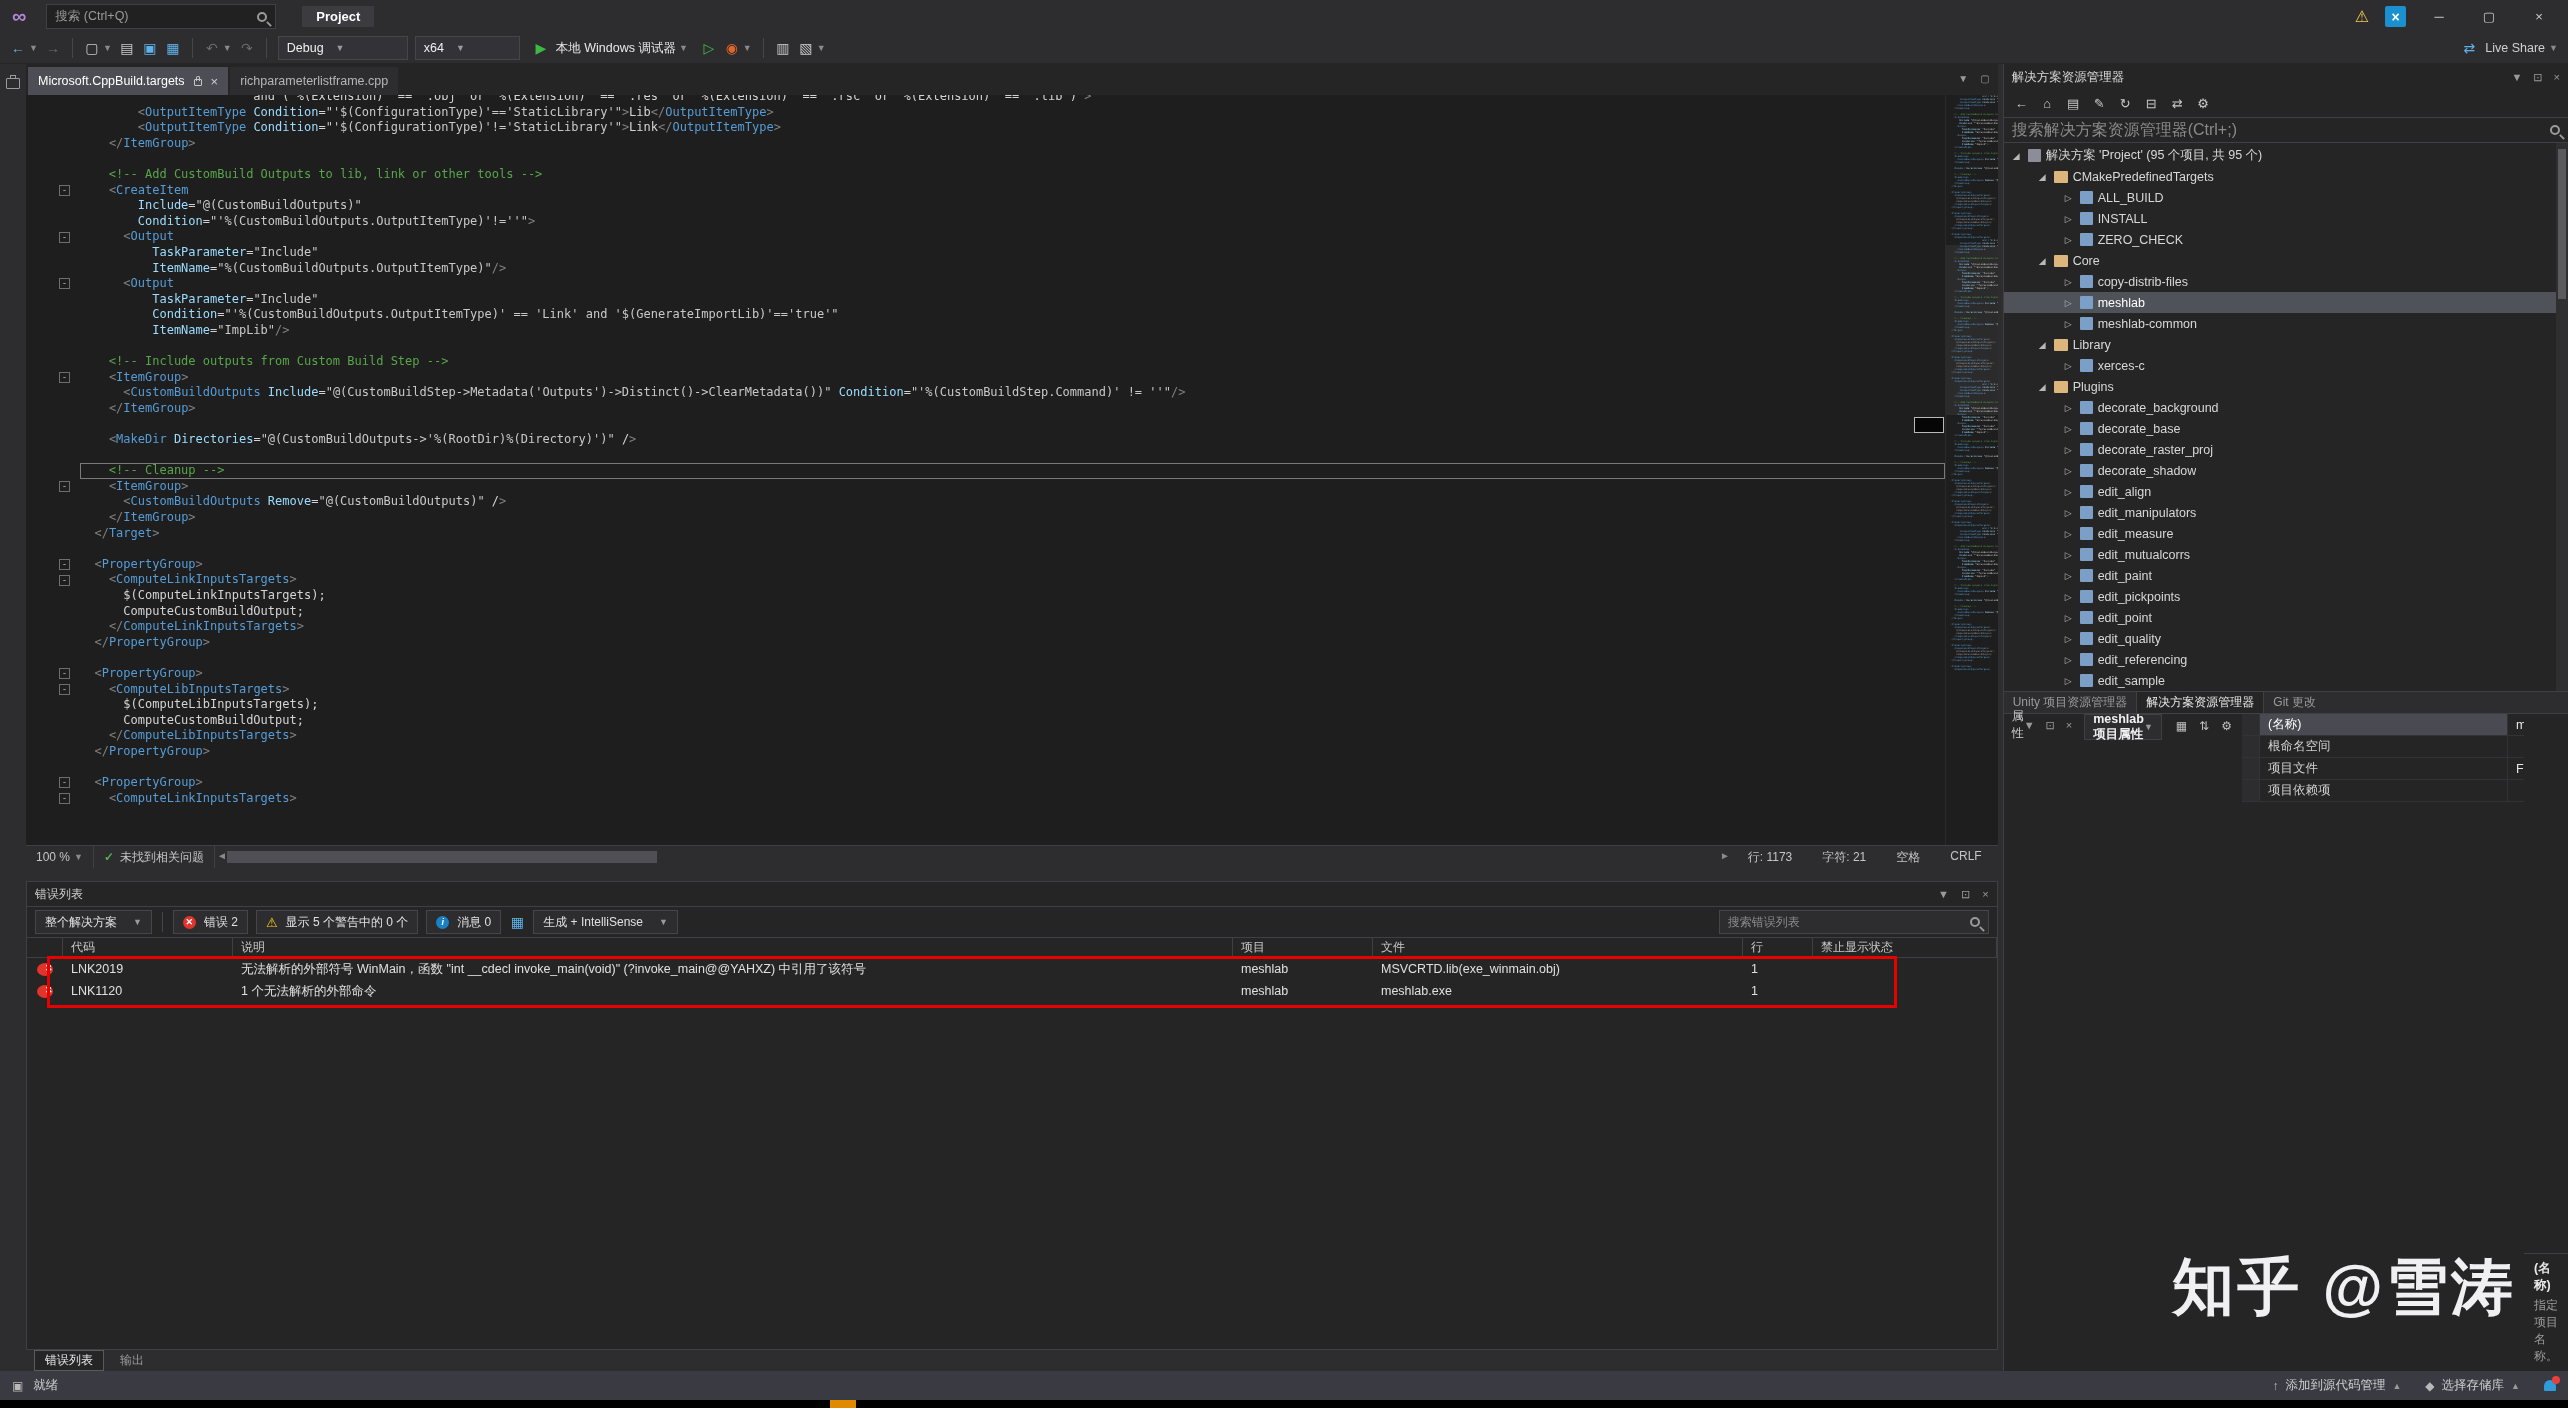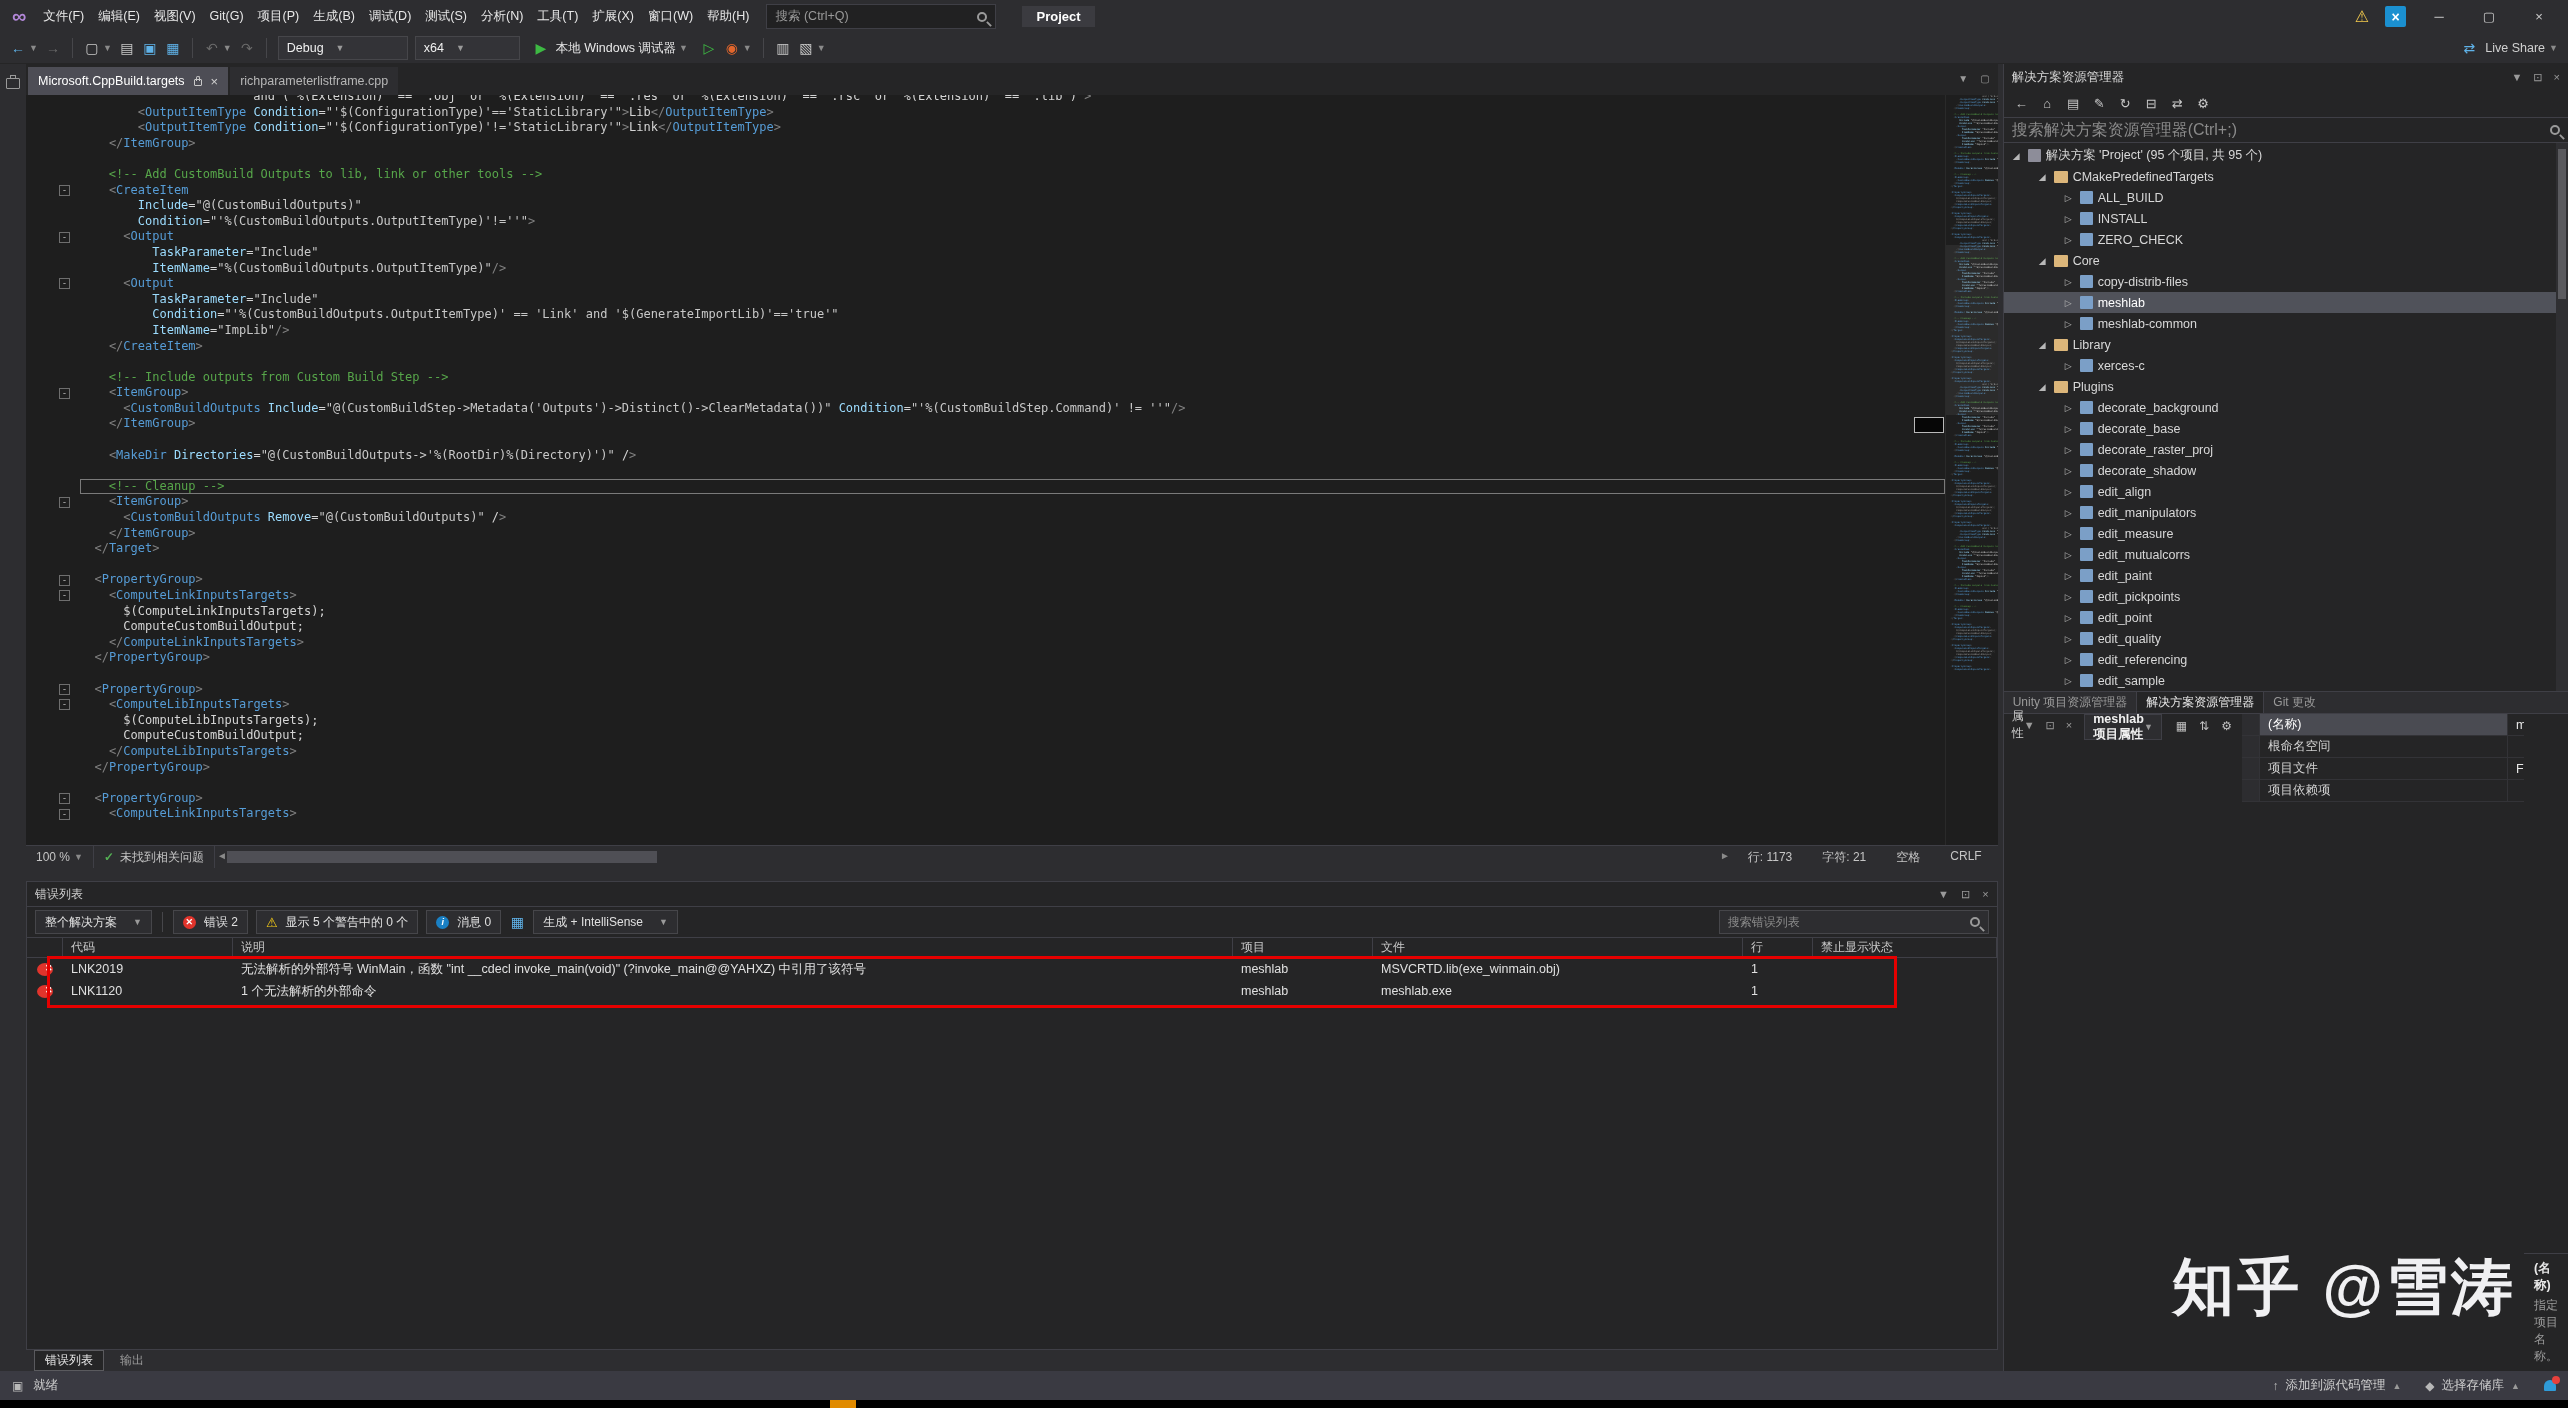--- a/index.html
+++ b/index.html
@@ -153,35 +153,20 @@
 .bell::after{content:"";position:absolute;right:-4px;top:-4px;width:8px;height:8px;border-radius:50%;background:#e8413c}
 .sliver{height:8px;background:#000;position:relative}
 .sliver .org{position:absolute;left:830px;width:26px;top:0;bottom:0;background:#e08a00}
 .watermark{position:absolute;right:52px;top:1245px;font-size:62px;font-weight:bold;color:#f0f0f2;letter-spacing:3px;z-index:50;white-space:nowrap}
 </style>
 </head>
 <body>
 
 <div class="menubar">
   <span class="vs-logo">∞</span>
-  <div class="menus">
-      <span class="menu-item">文件(F)</span>
-      <span class="menu-item">编辑(E)</span>
-      <span class="menu-item">视图(V)</span>
-      <span class="menu-item">Git(G)</span>
-      <span class="menu-item">项目(P)</span>
-      <span class="menu-item">生成(B)</span>
-      <span class="menu-item">调试(D)</span>
-      <span class="menu-item">测试(S)</span>
-      <span class="menu-item">分析(N)</span>
-      <span class="menu-item">工具(T)</span>
-      <span class="menu-item">扩展(X)</span>
-      <span class="menu-item">窗口(W)</span>
-      <span class="menu-item">帮助(H)</span>
-    </div>
   <div class="quick-search">
     <span class="ph">搜索 (Ctrl+Q)</span>
     <span class="mag"></span>
   </div>
   <div class="proj-badge">Project</div>
   <div class="titlebar-right">
     <span class="warn-tri">⚠</span>
     <span class="blue-x">×</span>
     <span class="win-btn">─</span>
     <span class="win-btn">▢</span>
@@ -318,24 +303,20 @@
             <span class="gutter"></span>
             <span class="ct">          <span class="tk-a">TaskParameter</span>=<span class="tk-s">"Include"</span></span>
           </div>
           <div class="code-line">
             <span class="gutter"></span>
             <span class="ct">          <span class="tk-a">Condition</span>=<span class="tk-s">"'%(CustomBuildOutputs.OutputItemType)' == 'Link' and '$(GenerateImportLib)'=='true'"</span></span>
           </div>
           <div class="code-line">
             <span class="gutter"></span>
             <span class="ct">          <span class="tk-a">ItemName</span>=<span class="tk-s">"ImpLib"</span><span class="tk-p">/&gt;</span></span>
-          </div>
-          <div class="code-line">
-            <span class="gutter"></span>
-            <span class="ct">    <span class="tk-p">&lt;/</span><span class="tk-t">CreateItem</span><span class="tk-p">&gt;</span></span>
           </div>
           <div class="code-line">
             <span class="gutter"></span>
             <span class="ct"></span>
           </div>
           <div class="code-line">
             <span class="gutter"></span>
             <span class="ct"><span class="tk-c">    &lt;!-- Include outputs from Custom Build Step --&gt;</span></span>
           </div>
           <div class="code-line">

